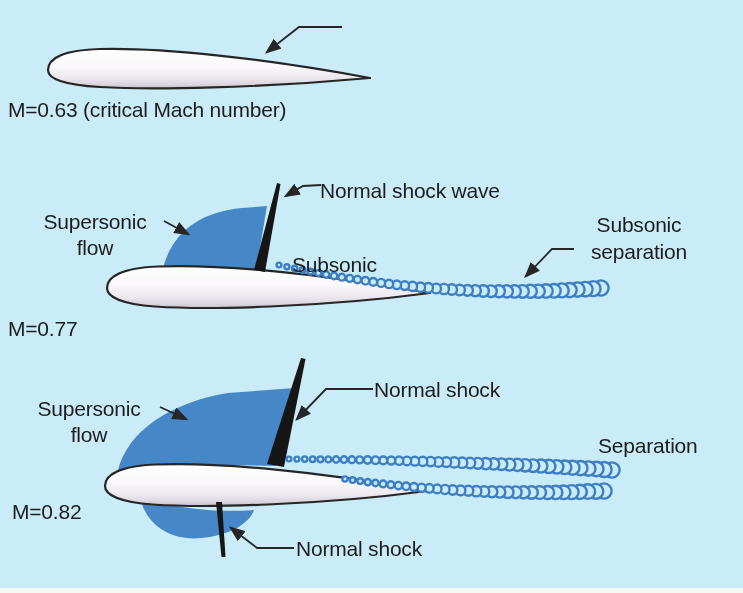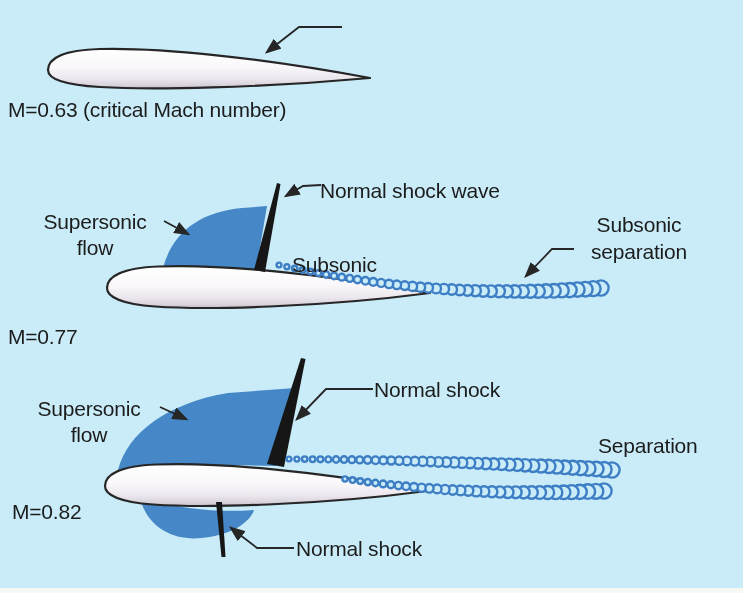--- a/index.html
+++ b/index.html
@@ -199,21 +199,21 @@
 
   <div class="lbl" style="left:320px;top:178px;">Normal shock wave</div>
 
   <div class="lbl" style="left:292px;top:232px;margin-top:20px;">Subsonic</div>
 
   <div class="lbl block" style="left:574px;top:211px;width:130px;line-height:27px;">
     <span>Subsonic</span><br>
     <span>separation</span>
   </div>
 
-  <div class="lbl" style="left:8px;top:324px;">M=0.77</div>
+  <div class="lbl" style="left:8px;top:316px;">M=0.77</div>
 
   <div class="lbl block" style="left:24px;top:396px;width:130px;line-height:26px;">
     <span>Supersonic</span><br>
     <span>flow</span>
   </div>
 
   <div class="lbl" style="left:374px;top:377px;">Normal shock</div>
 
   <div class="lbl" style="left:598px;top:433px;">Separation</div>
 

